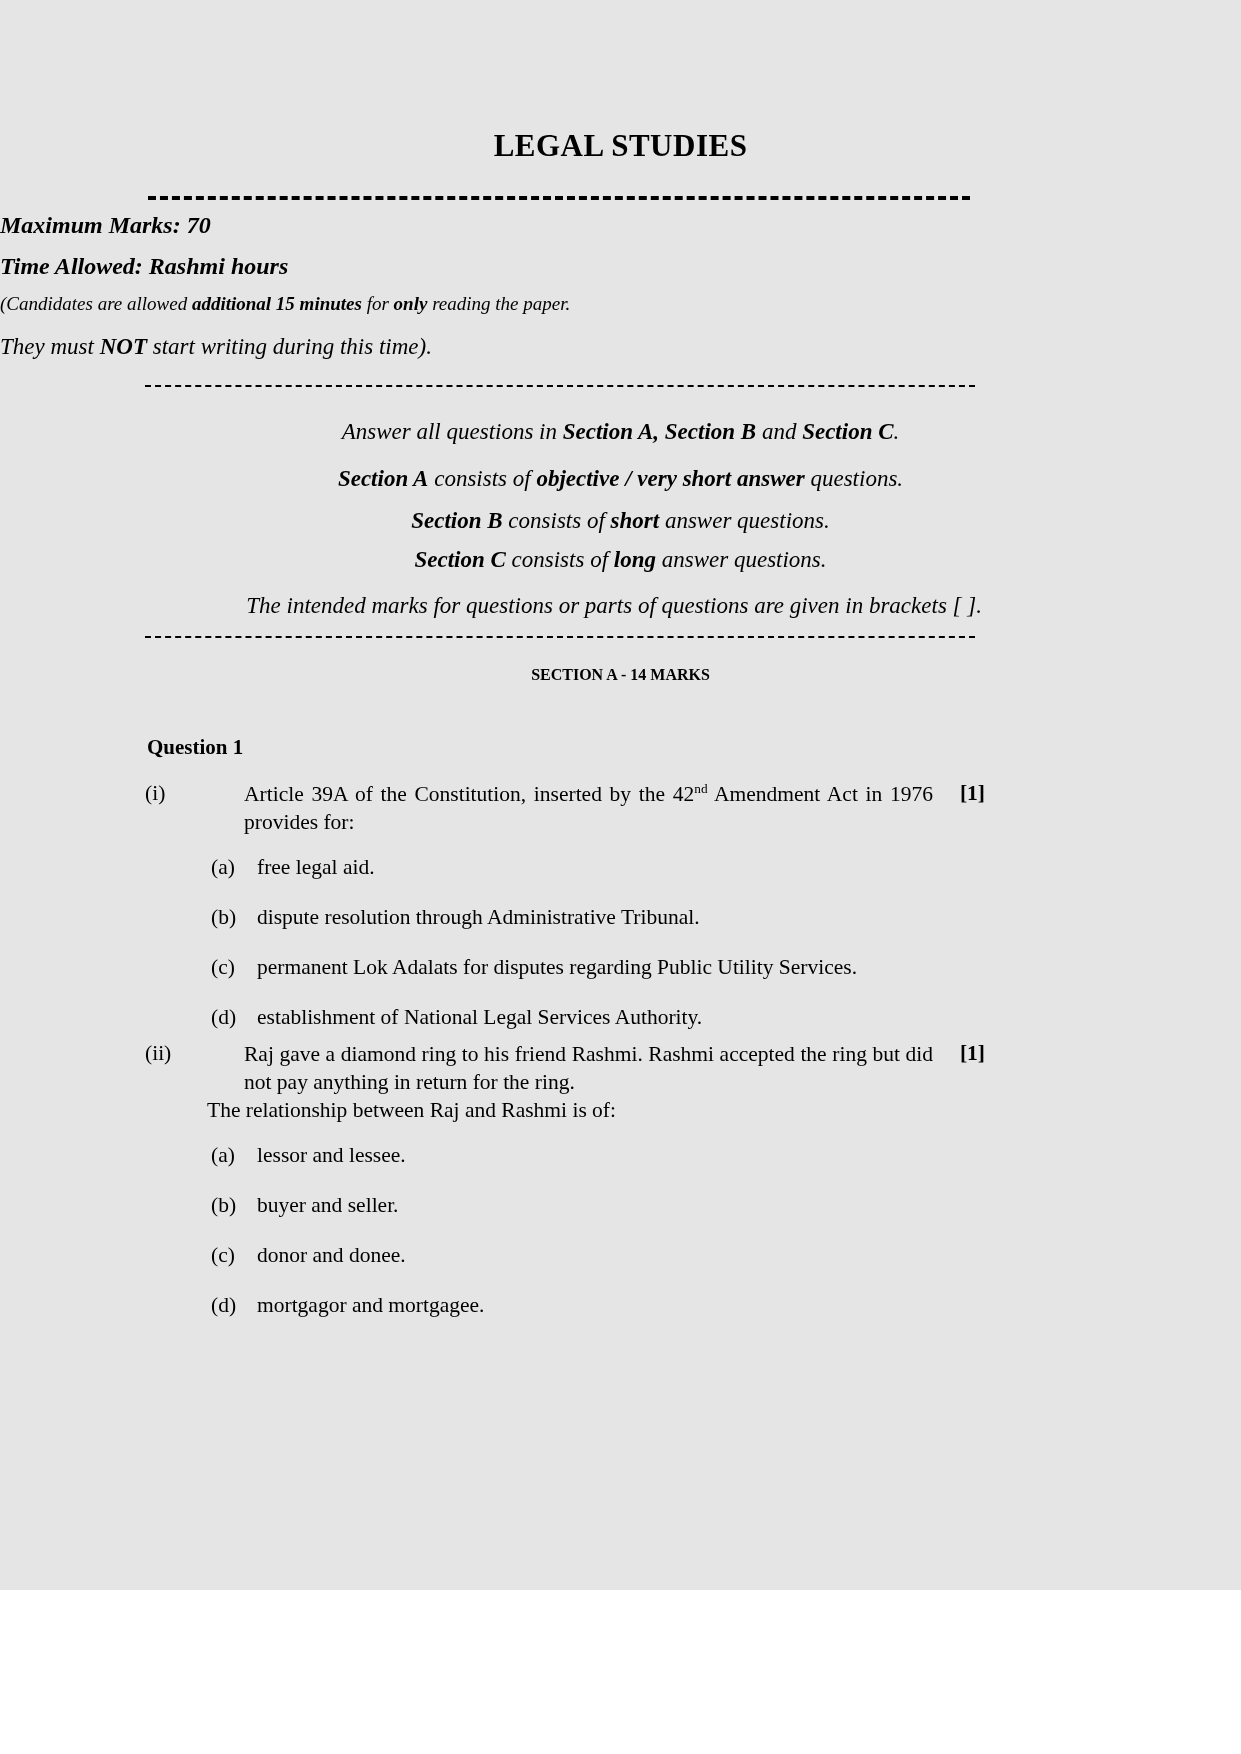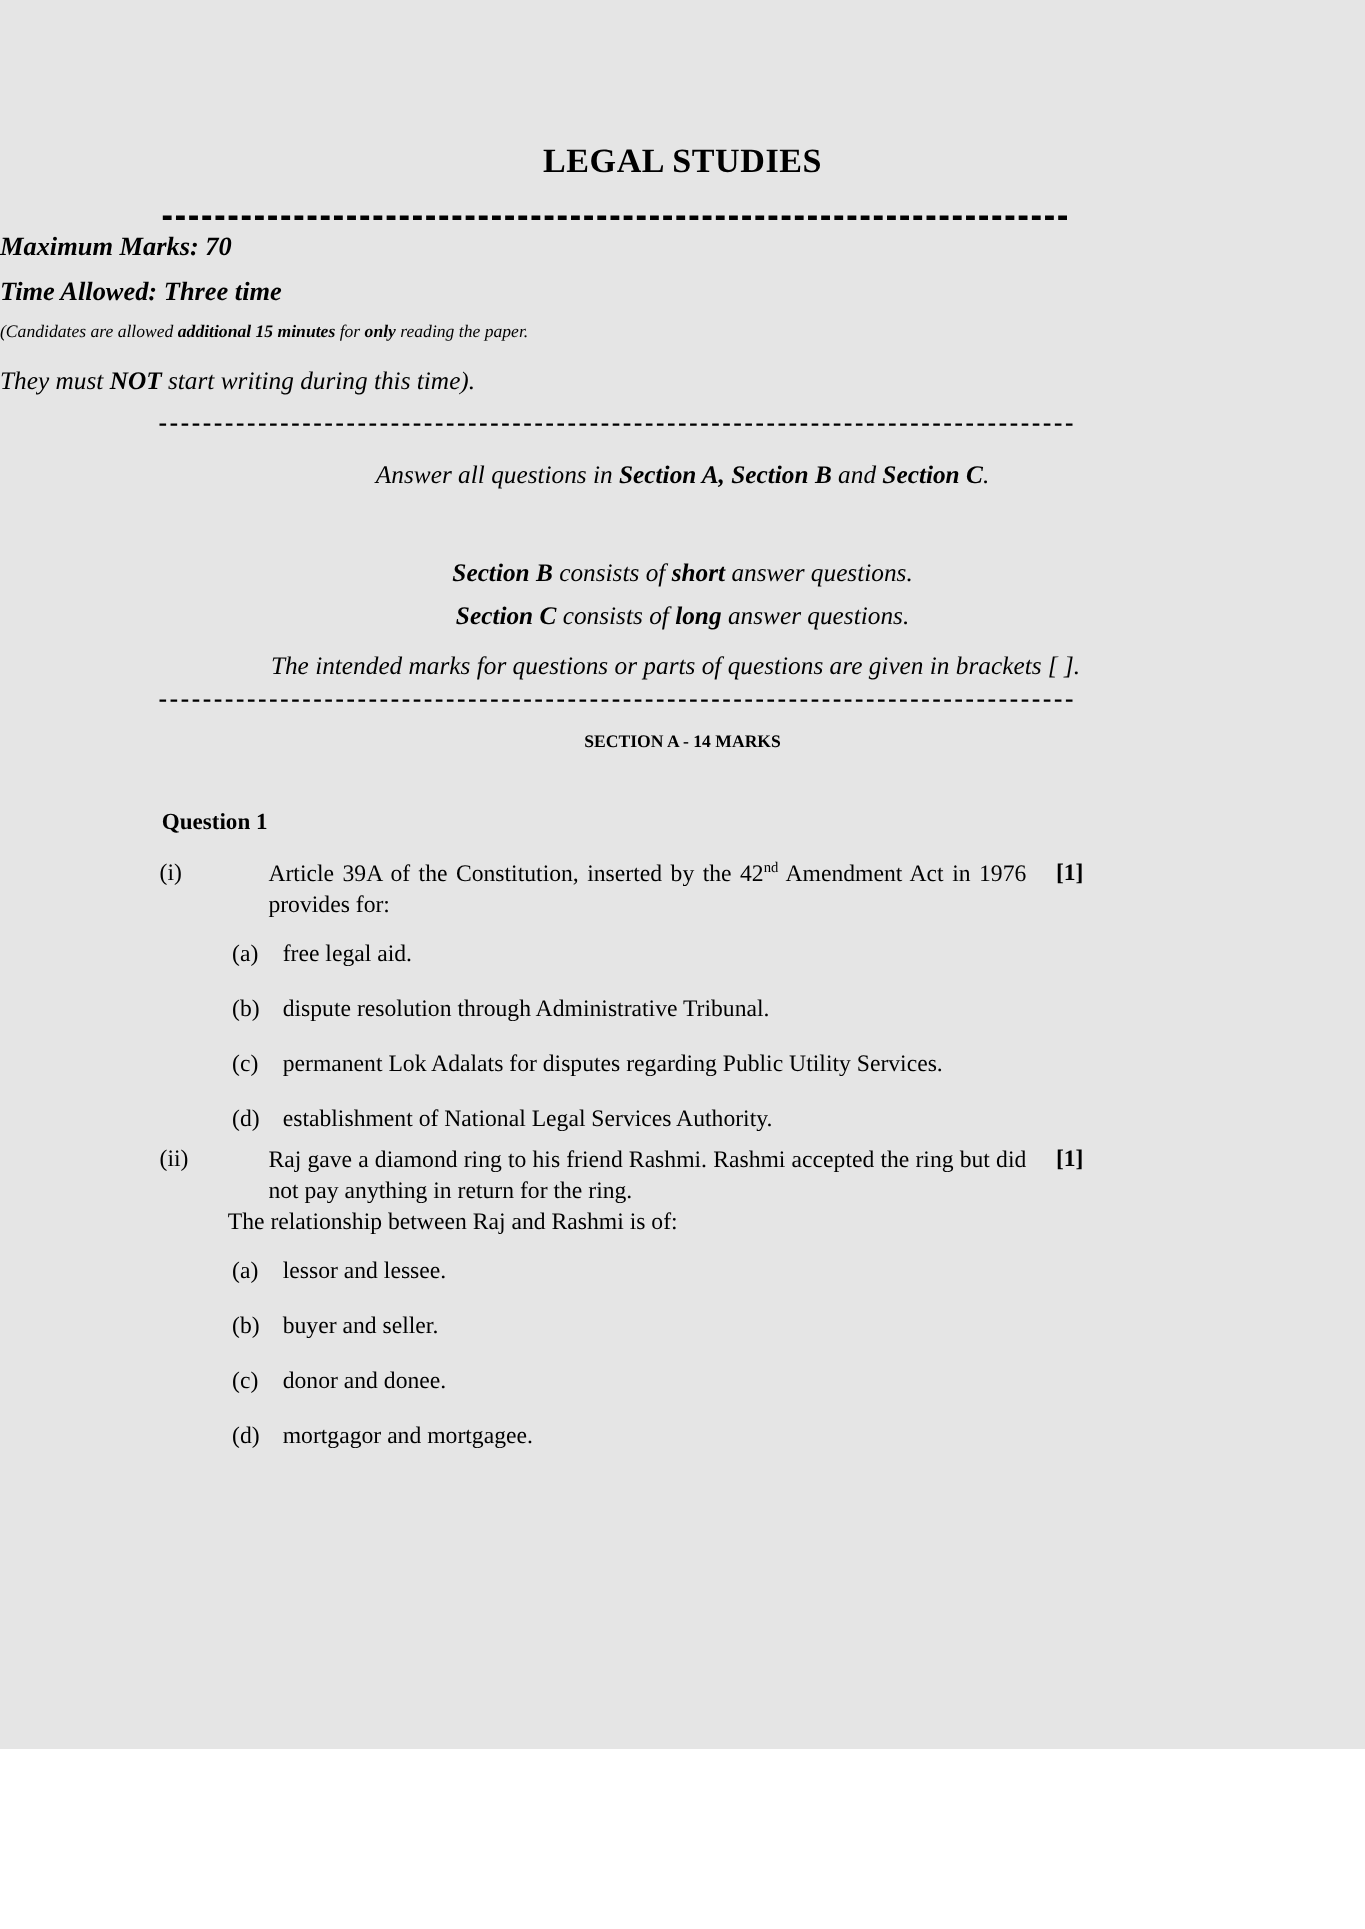--- a/index.html
+++ b/index.html
@@ -50,21 +50,21 @@
   #rule-footer  { top: 1606px; width: 832px; left: 148px; }
 
   
   .hdr-line {
     position: absolute;
     left: 0; right: 0;
     font-size: 24px;
   }
   #hdr-marks  { top: 212px; font-size: 24px; }
   #hdr-time   { top: 253px; font-size: 24px; }
-  #hdr-cand1  { top: 293px; font-size: 16px; }
+  #hdr-cand1  { top: 293px; font-size: 19px; }
   #hdr-cand2  { top: 334px; font-size: 23px; }
 
   
   .ins-line {
     position: absolute;
     left: 0; right: 0;
     text-align: center;
     font-size: 23px;
   }
   #ins-answer { top: 419px; }
@@ -187,36 +187,39 @@
 </head>
 <body>
 
 <div class="page">
 
   <div class="doc-title">LEGAL STUDIES</div>
 
   <div class="rule rule-heavy" id="rule-top"></div>
 
   <div class="hdr-line bi" id="hdr-marks">Maximum Marks: 70</div>
-  <div class="hdr-line bi" id="hdr-time">Time Allowed: Three time</div>
+  <div class="hdr-line bi" id="hdr-time">Time Allowed: Rashmi hours</div>
 
   <div class="hdr-line" id="hdr-cand1">
     <span class="i">(Candidates are allowed </span><span class="bi">additional 15 minutes</span><span class="i"> for </span><span class="bi">only</span><span class="i"> reading the paper.</span>
   </div>
 
   <div class="hdr-line" id="hdr-cand2">
     <span class="i">They must </span><span class="bi">NOT</span><span class="i"> start writing during this time).</span>
   </div>
 
   <div class="rule rule-light" id="rule-mid"></div>
 
   <div class="ins-line" id="ins-answer">
     <span class="i">Answer all questions in </span><span class="bi">Section A, Section B</span><span class="i"> and </span><span class="bi">Section C</span><span class="i">.</span>
   </div>
 
+  <div class="ins-line" id="ins-secA">
+    <span class="bi">Section A</span><span class="i"> consists of </span><span class="bi">objective / very short answer</span><span class="i"> questions.</span>
+  </div>
 
   <div class="ins-line" id="ins-secC">
     <span class="bi">Section C</span><span class="i"> consists of </span><span class="bi">long</span><span class="i"> answer questions.</span>
   </div>
 
   <div class="ins-line" id="ins-secB">
     <span class="bi">Section B</span><span class="i"> consists of </span><span class="bi">short</span><span class="i"> answer questions.</span>
   </div>
 
   <div id="ins-marks">The intended marks for questions or parts of questions are given in brackets [ ].</div>

